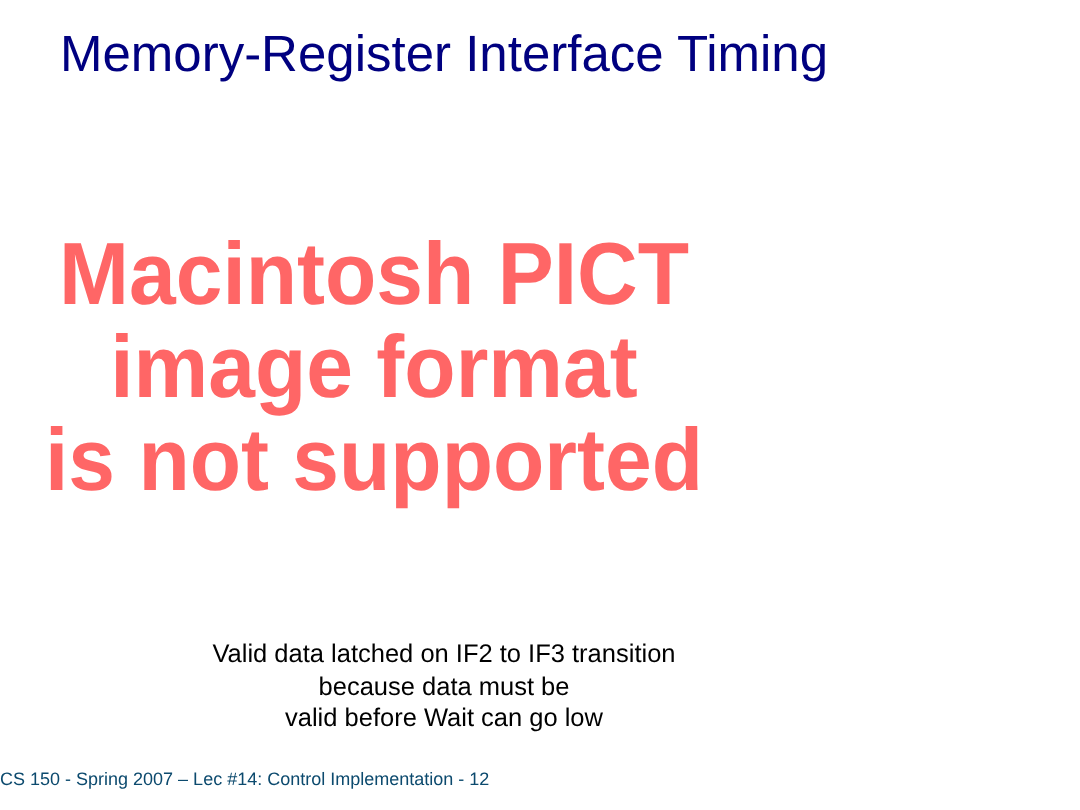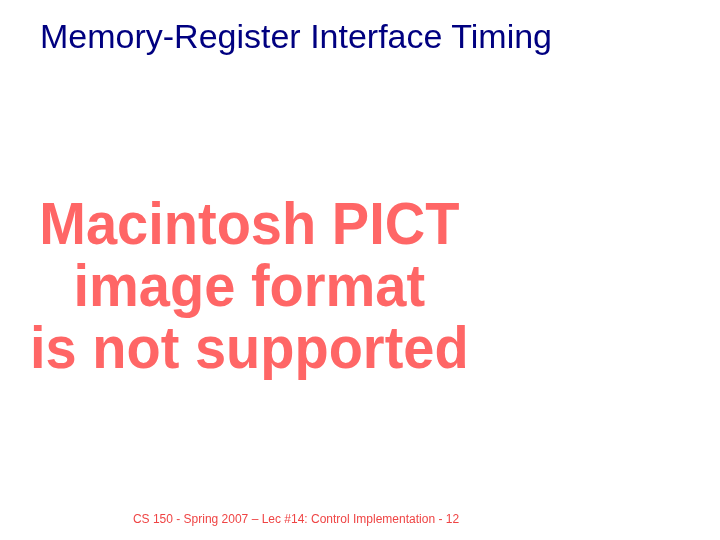--- a/index.html
+++ b/index.html
@@ -47,37 +47,42 @@
     font-family: "Comic Sans MS", "Comic Sans", cursive, sans-serif;
     font-size: 17px;
     color: #000000;
     text-align: center;
     line-height: 1.25;
     padding: 0 40px 6px 40px;
   }
   .footer {
     font-family: "Comic Sans MS", "Comic Sans", cursive, sans-serif;
     font-size: 12px;
-    color: #ef4444;
-    text-align: center;
+    color: #0c4a6e;
     padding-bottom: 14px;
     padding-top: 6px;
+    margin-top: 11px;
   }
 </style>
 </head>
 <body>
 
 <div class="slide">
 
   <div class="title">Memory-Register Interface Timing</div>
 
   <div class="center-block">
     <div class="pict-msg">
       <div>Macintosh PICT</div>
       <div>image format</div>
       <div>is not supported</div>
     </div>
   </div>
 
+  <div class="caption">
+    <div>Valid data latched on IF2 to IF3 transition</div>
+    <div>because data must be</div>
+    <div>valid before Wait can go low</div>
+  </div>
 
   <div class="footer">CS 150 - Spring 2007 – Lec #14: Control Implementation - 12</div>
 
 </div>
 
 </body></html>

